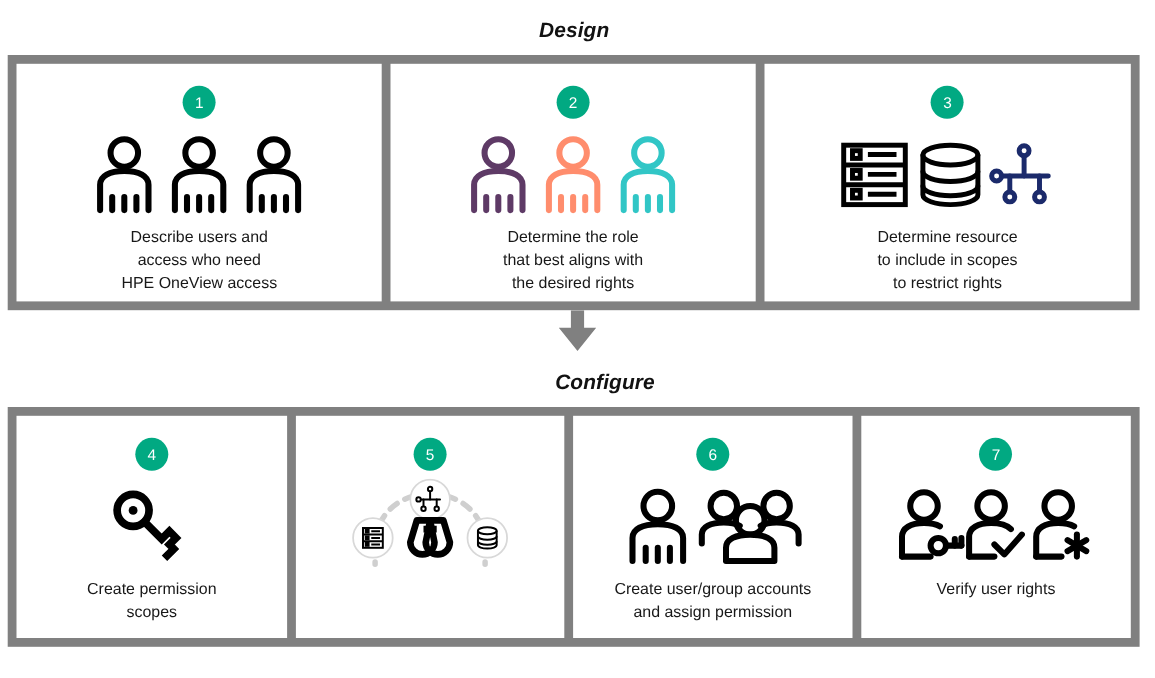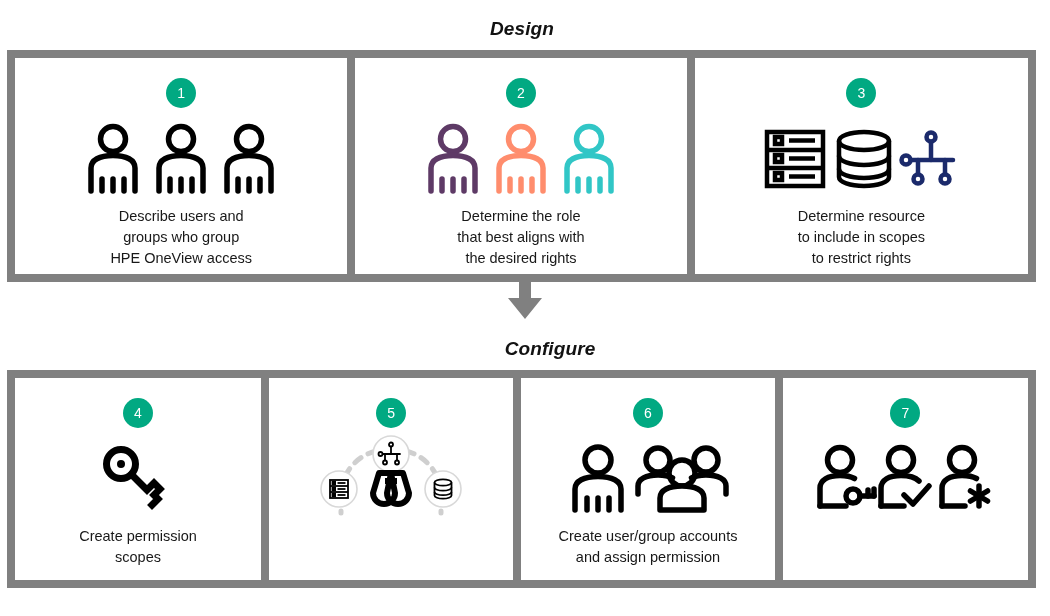--- a/index.html
+++ b/index.html
@@ -145,21 +145,21 @@
 
           <circle cx="166" cy="16" r="12.5"></circle>
           <path d="M144 68 L144 45 C144 37 152.5 32.5 166 32.5 C179.5 32.5 188 37 188 45 L188 68"></path>
           <path d="M155 68 L155 56"></path>
           <path d="M166 68 L166 56"></path>
           <path d="M177 68 L177 56"></path>
         </g>
       </svg>
     </div>
     <div class="caption">Describe users and
-groups who group
+access who need
 HPE OneView access</div>
   </div>
 
   <div class="card">
     <div class="badge">2</div>
     <div class="icon-area">
       <svg width="196" height="72" viewBox="0 0 196 72" fill="none">
         <g stroke-width="5.5" fill="none" stroke-linecap="round" stroke-linejoin="round">
           <g stroke="#5E3A66">
             <circle cx="30" cy="16" r="12.5"></circle>
@@ -358,14 +358,15 @@
 
           <circle cx="146" cy="16" r="12.5"></circle>
           <path d="M126 62 L126 44 C126 36 134 31.5 146 31.5 C152 31.5 157 32.5 160.5 34.5"></path>
           <path d="M126 62 L149 62"></path>
           <path d="M163 42 L163 62"></path>
           <path d="M154.5 47 L171.5 57"></path>
           <path d="M171.5 47 L154.5 57"></path>
         </g>
       </svg>
     </div>
+    <div class="caption">Verify user rights</div>
   </div>
 </div>
 
 </body></html>

